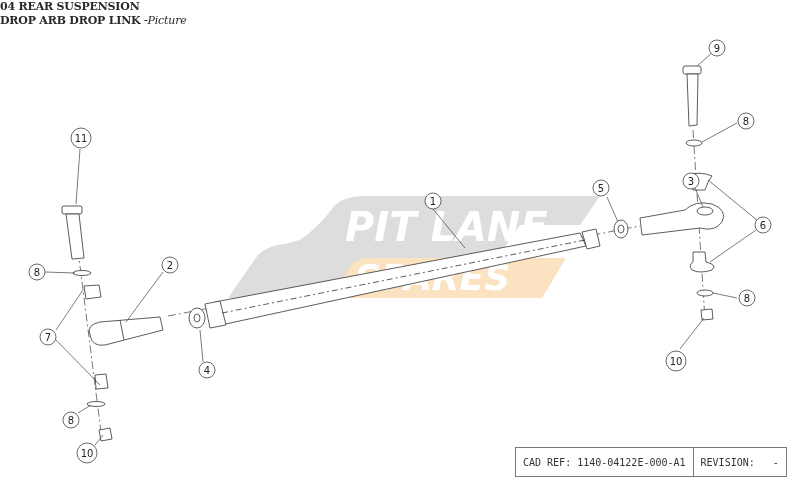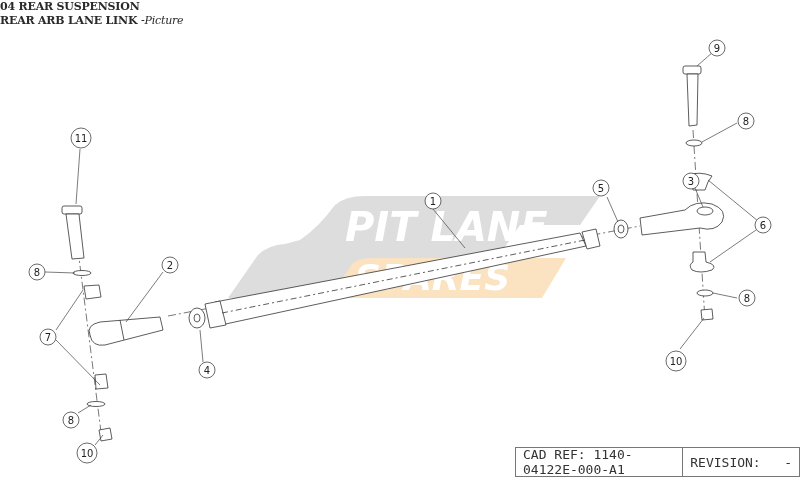--- a/index.html
+++ b/index.html
@@ -2,31 +2,31 @@
 <html><head>
 <meta charset="utf-8">
 <style>
   html, body { margin: 0; padding: 0; background: #ffffff; }
   body { width: 800px; height: 495px; position: relative; overflow: hidden; font-family: "DejaVu Serif", serif; }
   .hdr { position: absolute; left: 0; top: 0; }
   .hdr .l1, .hdr .l2 { font-family: "DejaVu Serif", serif; font-weight: bold; font-size: 11px; color: #2a2a2a; line-height: 14px; letter-spacing: -0.2px; }
   .hdr .l2 .pic { font-weight: normal; font-style: italic; }
   svg.drawing { position: absolute; left: 0; top: 0; }
   .callout text { font-family: "DejaVu Sans", sans-serif; font-size: 10px; fill: #222; text-anchor: middle; dominant-baseline: central; }
-  .cadbox { position: absolute; left: 515px; top: 447px; height: 28px; border: 1px solid #777; display: flex; font-family: "DejaVu Sans Mono", monospace; font-size: 13px; color: #333; background: #fff; }
+  .cadbox { position: absolute; left: 515px; top: 447px; height: 28px; border: 1px solid #777; display: flex; font-family: "DejaVu Sans Mono", monospace; font-size: 10px; color: #333; background: #fff; }
   .cadbox .cell { padding: 0 7px; display: flex; align-items: center; }
   .cadbox .cell + .cell { border-left: 1px solid #777; text-align: center; }
   .wm text { font-family: "DejaVu Sans", sans-serif; font-weight: bold; font-style: italic; }
 </style>
 </head>
 <body>
 
 <div class="hdr">
   <div class="l1">04 REAR SUSPENSION</div>
-  <div class="l2"><span>REAR ARB LANE LINK</span> <span class="pic">-Picture</span></div>
+  <div class="l2"><span>DROP ARB DROP LINK</span> <span class="pic">-Picture</span></div>
 </div>
 
 <svg class="drawing" width="800" height="495" viewBox="0 0 800 495">
 
   <g class="wm">
     <path d="M228 298 L258 255 Q268 245 285 244 L300 240 Q318 228 335 205 Q345 196 365 196 L600 196 L580 225 L520 225 L470 298 Z" fill="#dddddd"></path>
     <path d="M330 298 L352 264 Q358 258 372 258 L566 258 L542 298 Z" fill="#fbe2c0"></path>
     <text x="345" y="241" font-size="40" fill="#ffffff">PIT LANE</text>
     <text x="355" y="290" font-size="36" fill="#ffffff">SPARES</text>
   </g>

